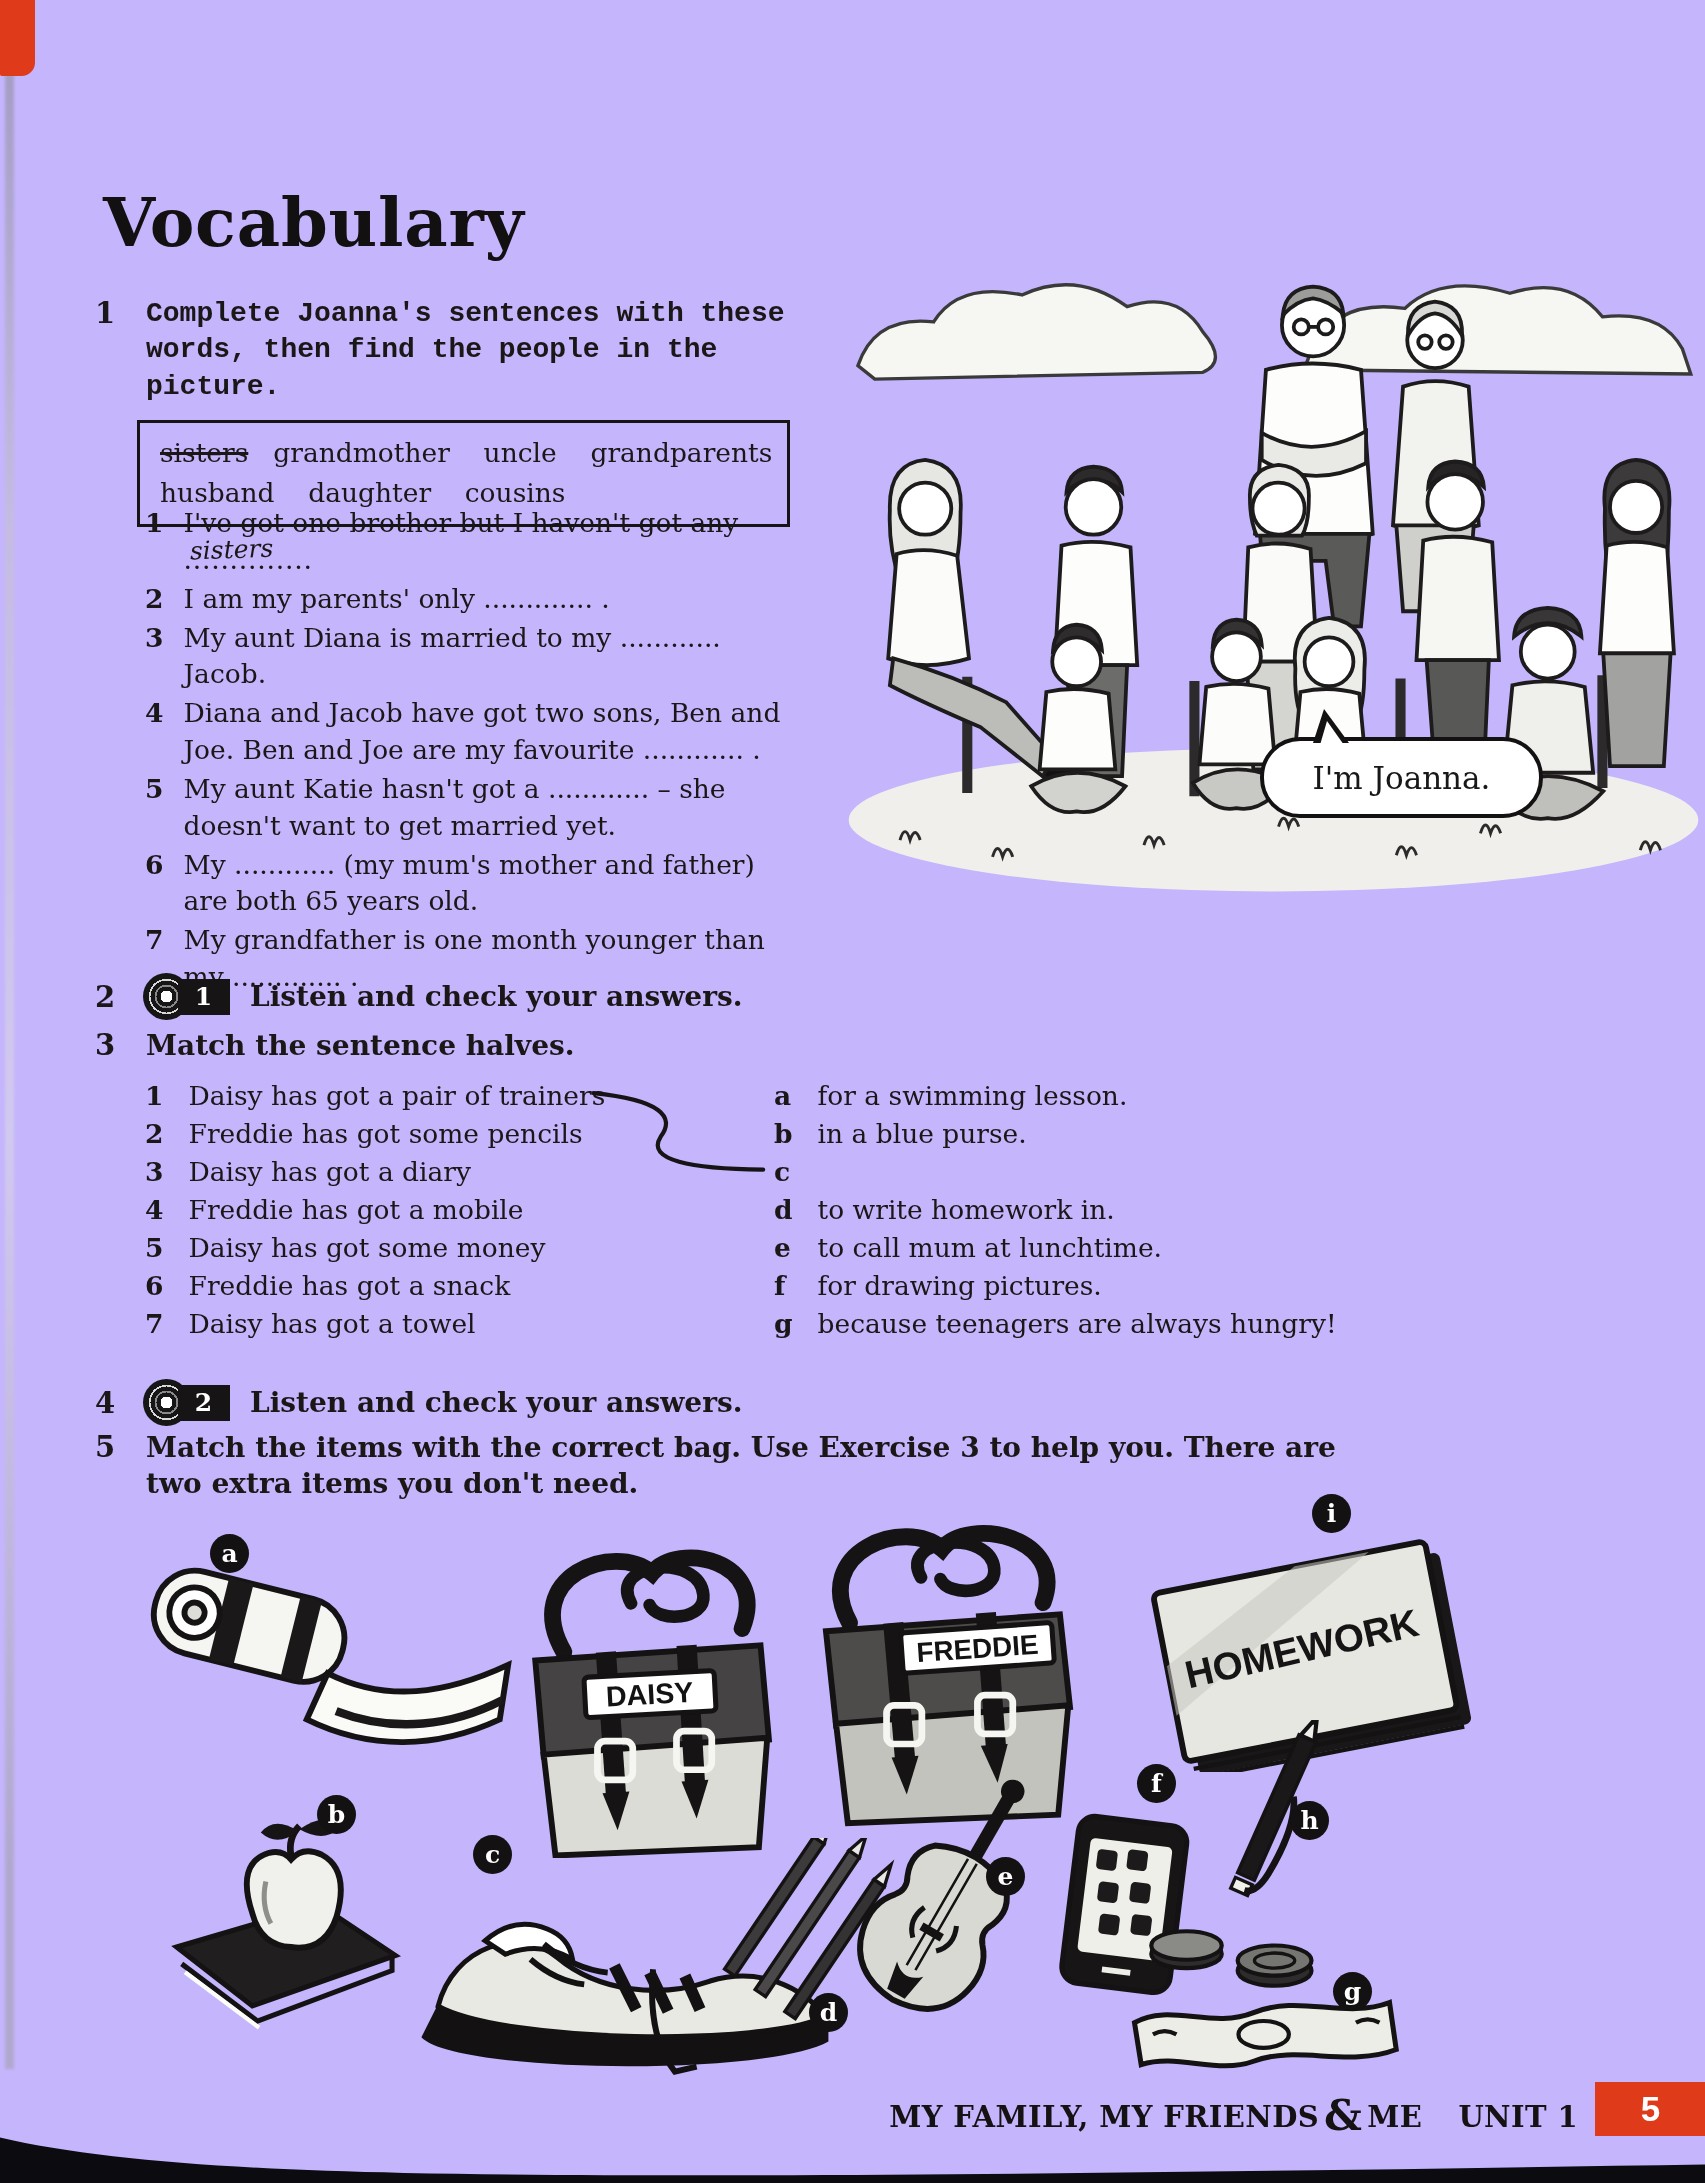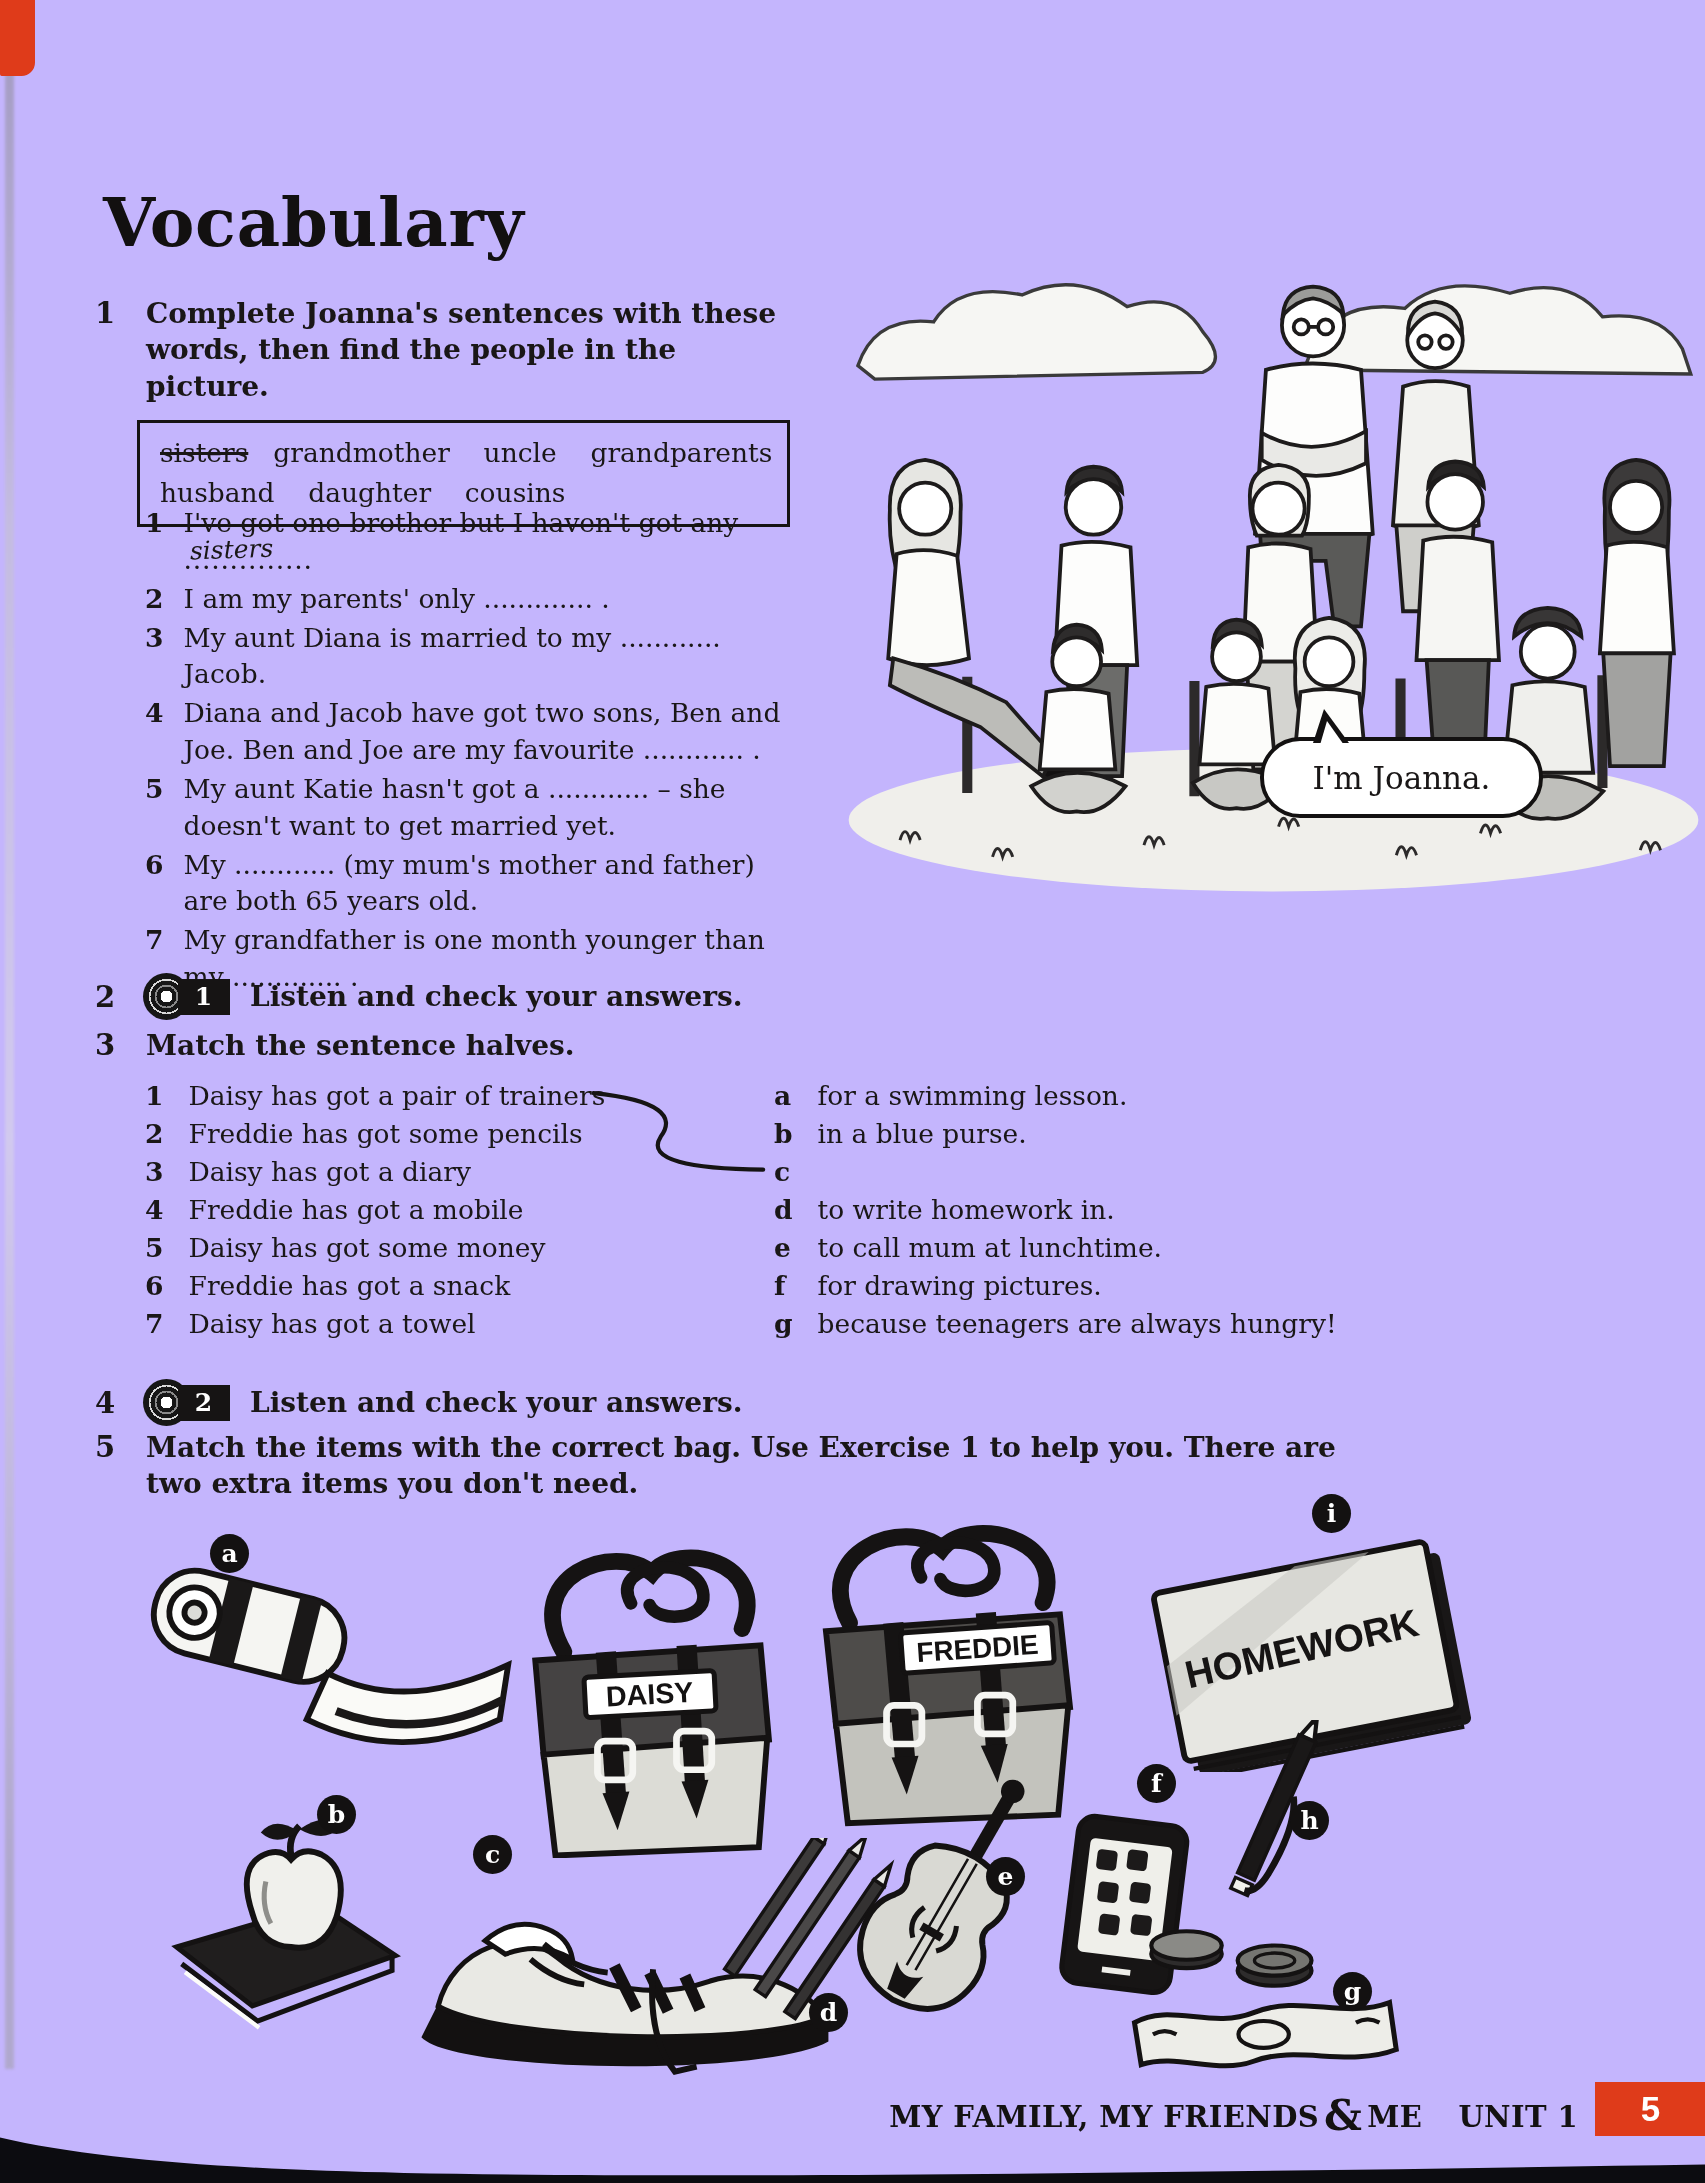--- a/index.html
+++ b/index.html
@@ -76,21 +76,21 @@
 
 <div class="page">
 
   <div class="scan-edge"></div>
   <div class="corner-mark"></div>
 
   <div class="title">Vocabulary</div>
 
   <div class="exblock" style="left:95px;top:296px;width:690px;">
     <span class="exnum">1</span>
-    <span class="instr" style="width:648px;">Complete Joanna's sentences with these words, then find the people in the picture.</span>
+    <span class="instr" style="width:648px;font-family:Liberation Mono, monospace;">Complete Joanna's sentences with these words, then find the people in the picture.</span>
   </div>
 
   <div class="wordbox">
     <div class="wb-line"><span class="struck">sisters</span><span class="wb-rest">grandmother    uncle    grandparents</span></div>
     <div class="wb-line2">husband    daughter    cousins</div>
   </div>
 
   <div class="sentences">
     <div class="li">
       <span class="num">1</span>
@@ -208,21 +208,21 @@
     <span class="exnum">4</span>
     <span class="cd">
       <span class="cd-disc"></span>
       <span class="cd-num">2</span>
     </span>
     <span class="cdlabel">Listen and check your answers.</span>
   </div>
 
   <div class="exblock" style="left:95px;top:1430px;width:1262px;">
     <span class="exnum">5</span>
-    <span class="instr" style="width:1203px;">Match the items with the correct bag. Use Exercise 1 to help you. There are two extra items you don't need.</span>
+    <span class="instr" style="width:1203px;">Match the items with the correct bag. Use Exercise 3 to help you. There are two extra items you don't need.</span>
   </div>
 
   <svg class="art" style="left:841px;top:231px;" width="865" height="673" viewBox="0 0 1028 800">
 
     <g stroke="#3a3a3a" stroke-width="4" fill="#f6f6f3">
       <path d="M20 160 Q40 100 110 108 Q140 60 215 76 Q280 46 340 90 Q400 70 430 120 Q460 155 430 168 L40 176 Z"></path>
       <path d="M560 140 Q590 80 670 92 Q715 50 795 74 Q865 52 905 102 Q975 94 1000 140 L1010 170 550 165 Z"></path>
     </g>
     <ellipse cx="514" cy="700" rx="505" ry="85" fill="#f0efeb"></ellipse>
 

